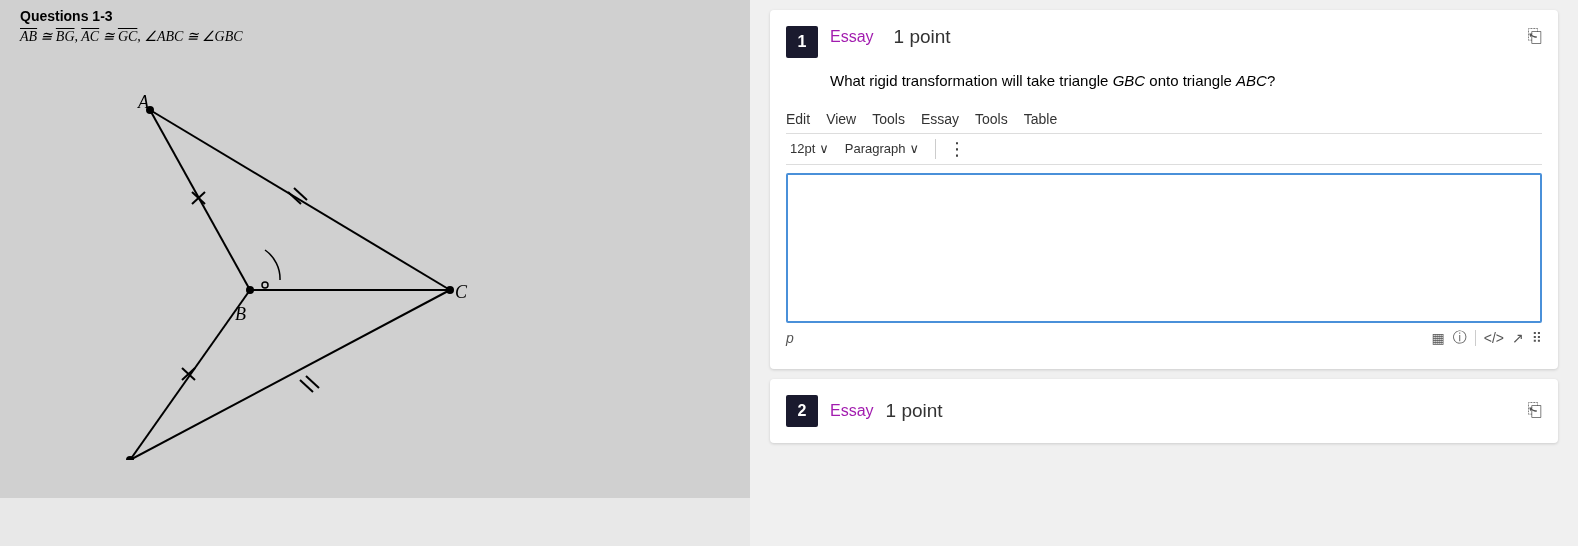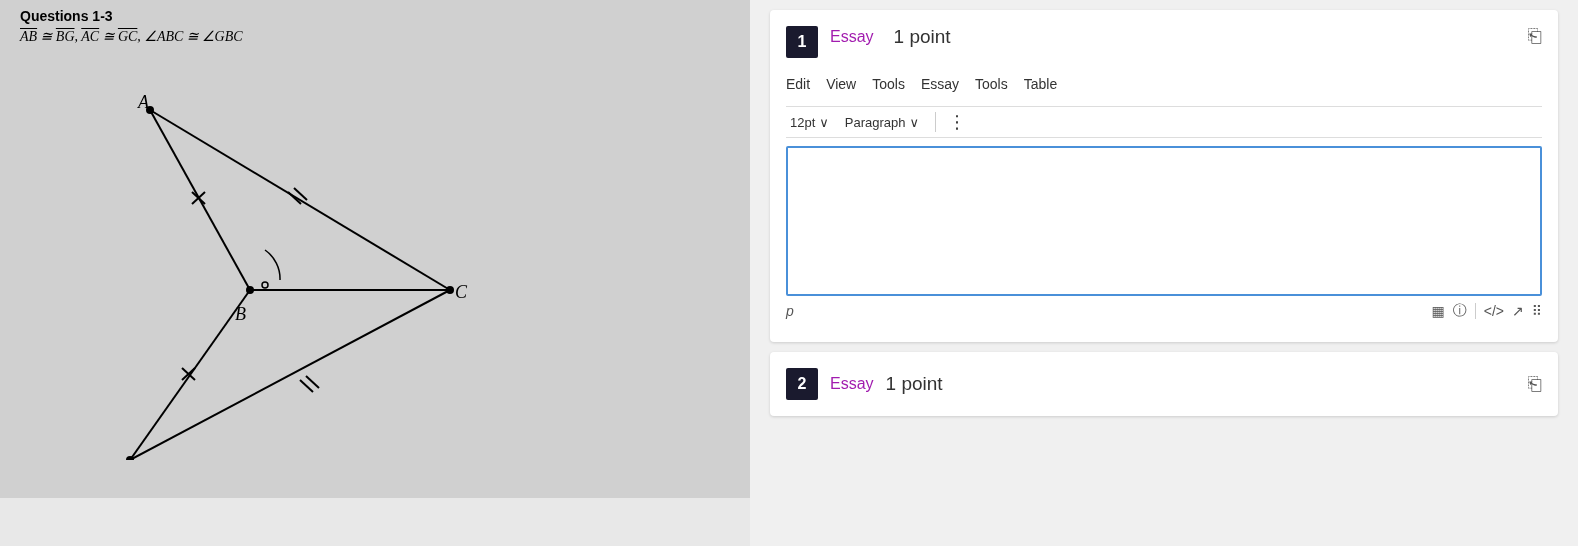--- a/index.html
+++ b/index.html
@@ -133,21 +133,21 @@
       margin-left: 0px;
       margin-top: 12px;
     }
 
     .editor-menubar {
       display: flex;
       gap: 16px;
       padding: 6px 0;
       font-size: 14px;
       color: #333;
-      margin-bottom: 8px;
+      margin-bottom: 0;
     }
 
     .editor-menubar span {
       cursor: pointer;
     }
 
     .editor-toolbar {
       display: flex;
       align-items: center;
       gap: 8px;
@@ -323,20 +323,23 @@
       <div class="question-number">1</div>
       <div class="question-meta">
         <div class="question-type-row">
           <span class="question-type">Essay</span>
           <span class="question-points">1 point</span>
         </div>
       </div>
       <div class="pin-icon">⎗</div>
     </div>
 
+    <div class="question-text">
+      What rigid transformation will take triangle <em>GBC</em> onto triangle <em>ABC</em>?
+    </div>
 
     <div class="editor-section">
 
       <div class="editor-menubar">
         <span>Edit</span>
         <span>View</span>
         <span>Tools</span>
         <span>Essay</span>
         <span>Tools</span>
         <span>Table</span>

